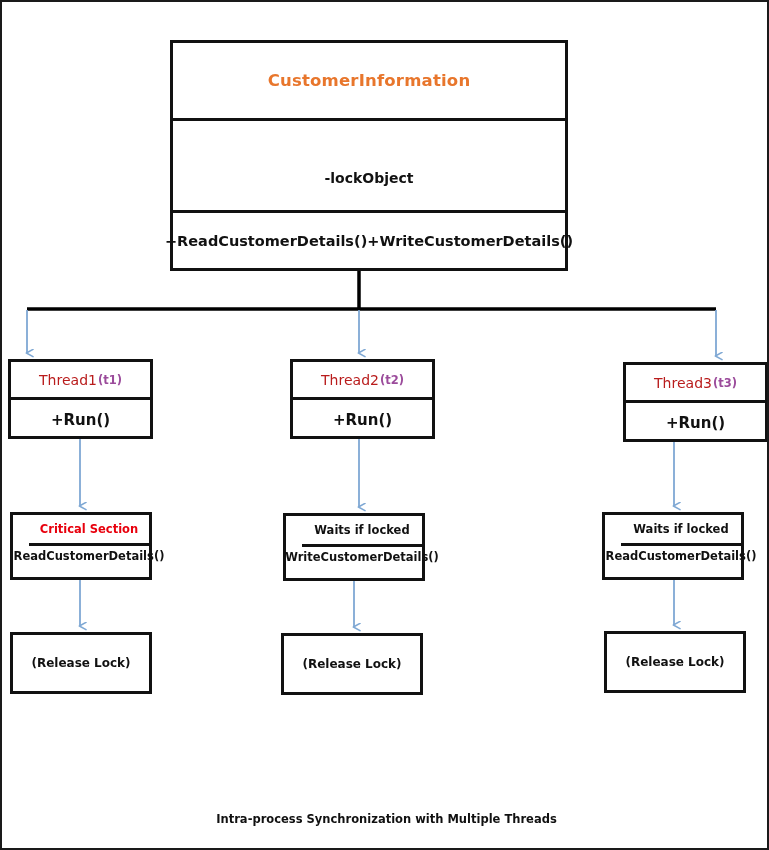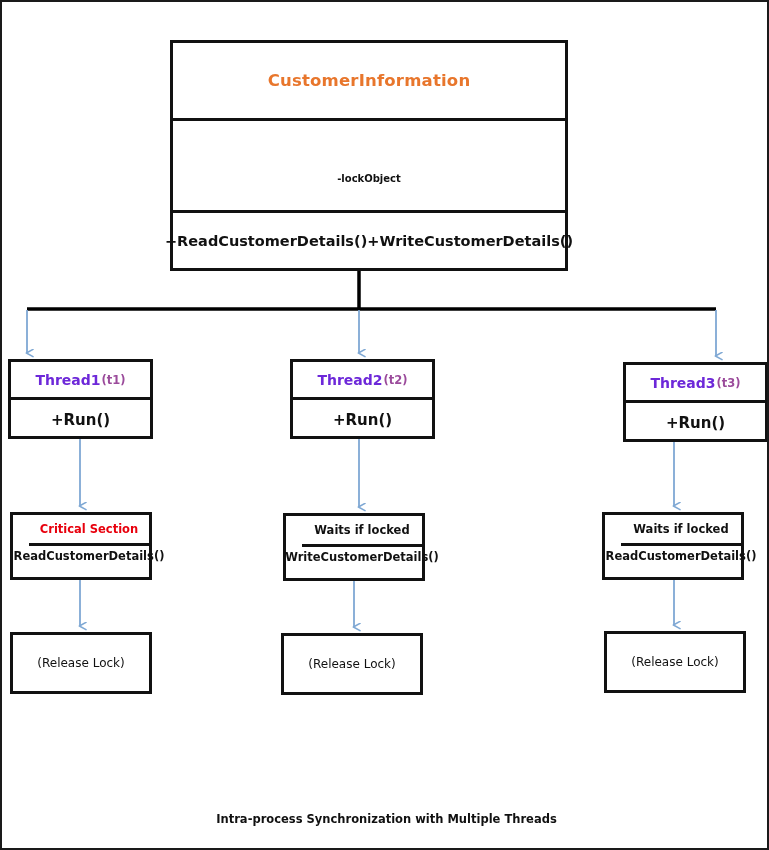--- a/index.html
+++ b/index.html
@@ -69,21 +69,21 @@
   }
   .class-title {
     color: #E8762C;
     font-weight: bold;
     font-size: 16.5px;
     letter-spacing: 0.2px;
   }
   .class-attr {
     color: #111111;
     font-weight: bold;
-    font-size: 10px;
+    font-size: 14px;
     margin-top: 25px;
   }
   .class-op {
     color: #111111;
     font-weight: bold;
     font-size: 14.5px;
     line-height: 1.32;
   }
 
   
@@ -91,22 +91,22 @@
     width: 145px;
     height: 80px;
   }
   .thread-box .r-head {
     height: 38px;
   }
   .thread-box .r-body {
     height: 39px;
   }
   .thread-name {
-    color: #6d28d9;
-    font-weight: bold;
+    color: #b91c1c;
+    font-weight: normal;
     font-size: 14px;
   }
   .thread-alias {
     color: #9B4B9B;
     font-weight: bold;
     font-size: 11.5px;
     margin-left: 1px;
   }
   .thread-op {
     color: #111111;
@@ -148,21 +148,21 @@
 
   
   .release-box {
     width: 142px;
     height: 62px;
   }
   .release-box .r-only {
     height: 100%;
   }
   .release-label {
-    font-weight: normal;
+    font-weight: bold;
     font-size: 12px;
     color: #111111;
   }
   #release-box-1 { left: 8px;   top: 630px; }
   #release-box-2 { left: 279px; top: 631px; }
   #release-box-3 { left: 602px; top: 629px; }
 
   
   #caption {
     position: absolute;

